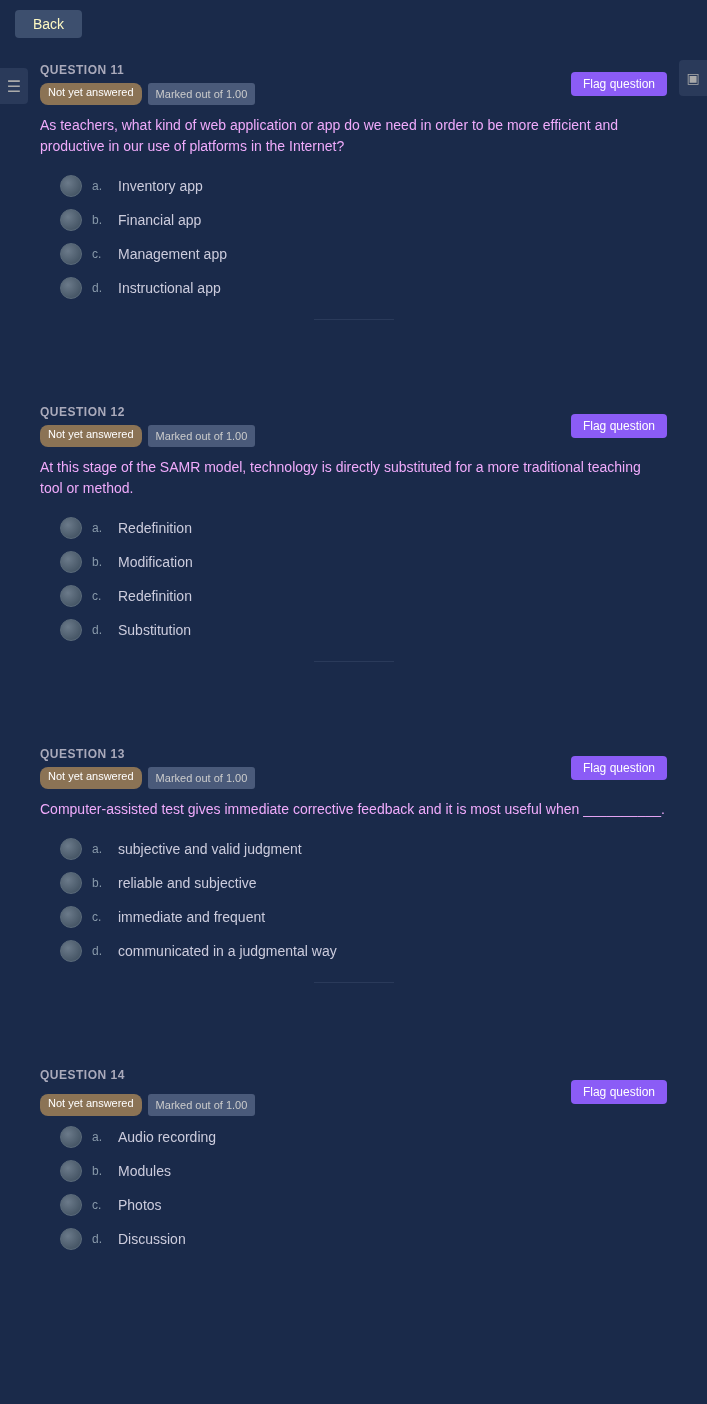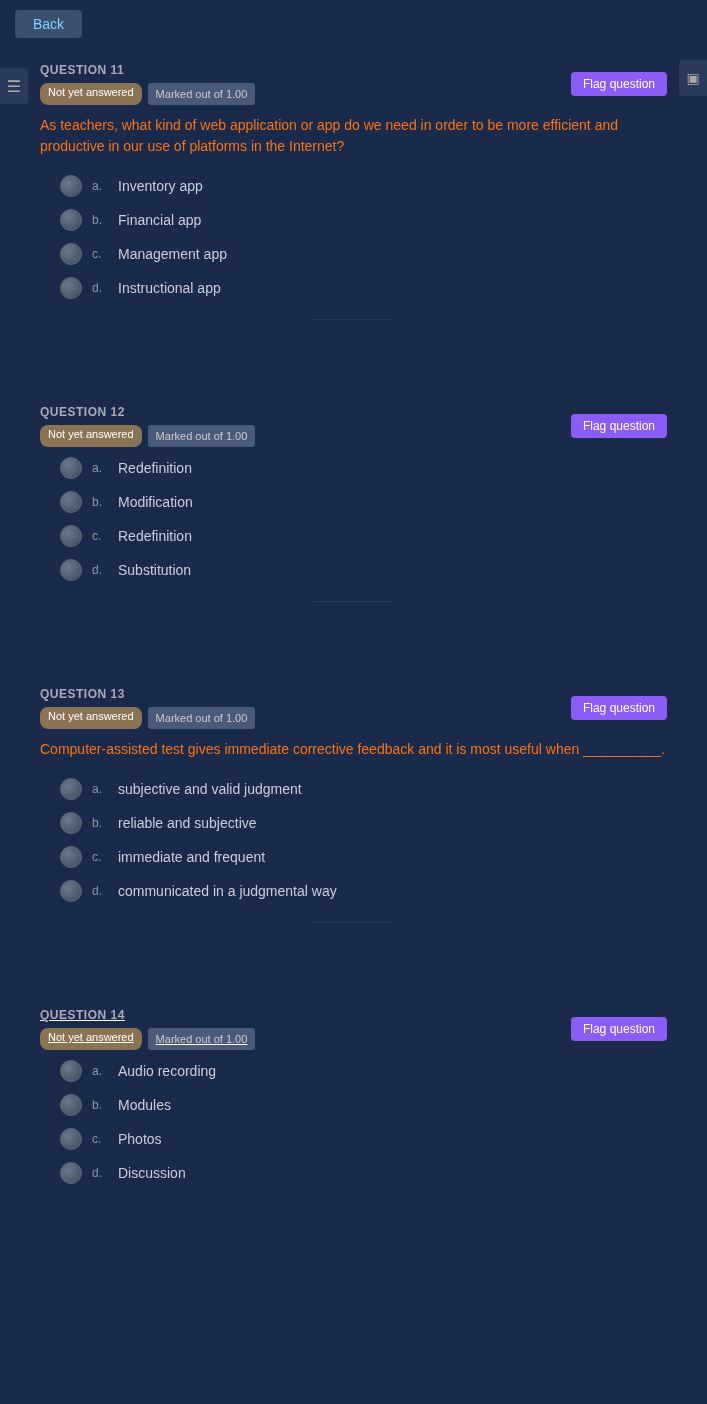--- a/index.html
+++ b/index.html
@@ -15,21 +15,21 @@
 
     .top-bar {
       background-color: #1a2a4a;
       padding: 10px 15px;
       display: flex;
       align-items: center;
     }
 
     .back-button {
       background-color: #3d4f6e;
-      color: #7dd3fc;
+      color: #fef9c3;
       border: none;
       padding: 6px 18px;
       border-radius: 4px;
       cursor: pointer;
       font-size: 14px;
     }
 
     .sidebar-toggle {
       position: absolute;
       left: 0;
@@ -114,21 +114,21 @@
       color: #fff;
       border: none;
       padding: 5px 12px;
       border-radius: 4px;
       cursor: pointer;
       font-size: 12px;
     }
 
     .question-text {
       font-size: 14px;
-      color: #f97316;
+      color: #f0abfc;
       line-height: 1.5;
       margin-bottom: 18px;
       margin-top: 10px;
     }
 
     .options {
       display: flex;
       flex-direction: column;
       gap: 12px;
       padding-left: 20px;
@@ -233,20 +233,21 @@
       <div class="question-header">
         <div style="display:flex; flex-direction:column; gap:6px;">
           <span class="question-label">QUESTION 12</span>
           <div class="badges">
             <span class="badge-not-answered">Not yet answered</span>
             <span class="badge-marked">Marked out of 1.00</span>
           </div>
         </div>
         <button class="flag-button">Flag question</button>
       </div>
+      <p class="question-text">At this stage of the SAMR model, technology is directly substituted for a more traditional teaching tool or method.</p>
       <div class="options">
 
           <div class="option">
             <div class="radio-circle"></div>
             <span class="option-letter">a.</span>
             <span class="option-text">Redefinition</span>
           </div>
 
           <div class="option">
             <div class="radio-circle"></div>
@@ -305,21 +306,21 @@
             <div class="radio-circle"></div>
             <span class="option-letter">d.</span>
             <span class="option-text">communicated in a judgmental way</span>
           </div>
 
       </div>
       <div class="divider"></div>
     </div>
     <div class="question-block">
       <div class="question-header">
-        <div style="display:flex; flex-direction:column; gap:6px;text-decoration:underline;">
+        <div style="display:flex; flex-direction:column; gap:12px;">
           <span class="question-label">QUESTION 14</span>
           <div class="badges">
             <span class="badge-not-answered">Not yet answered</span>
             <span class="badge-marked">Marked out of 1.00</span>
           </div>
         </div>
         <button class="flag-button">Flag question</button>
       </div>
       <div class="options">
 

